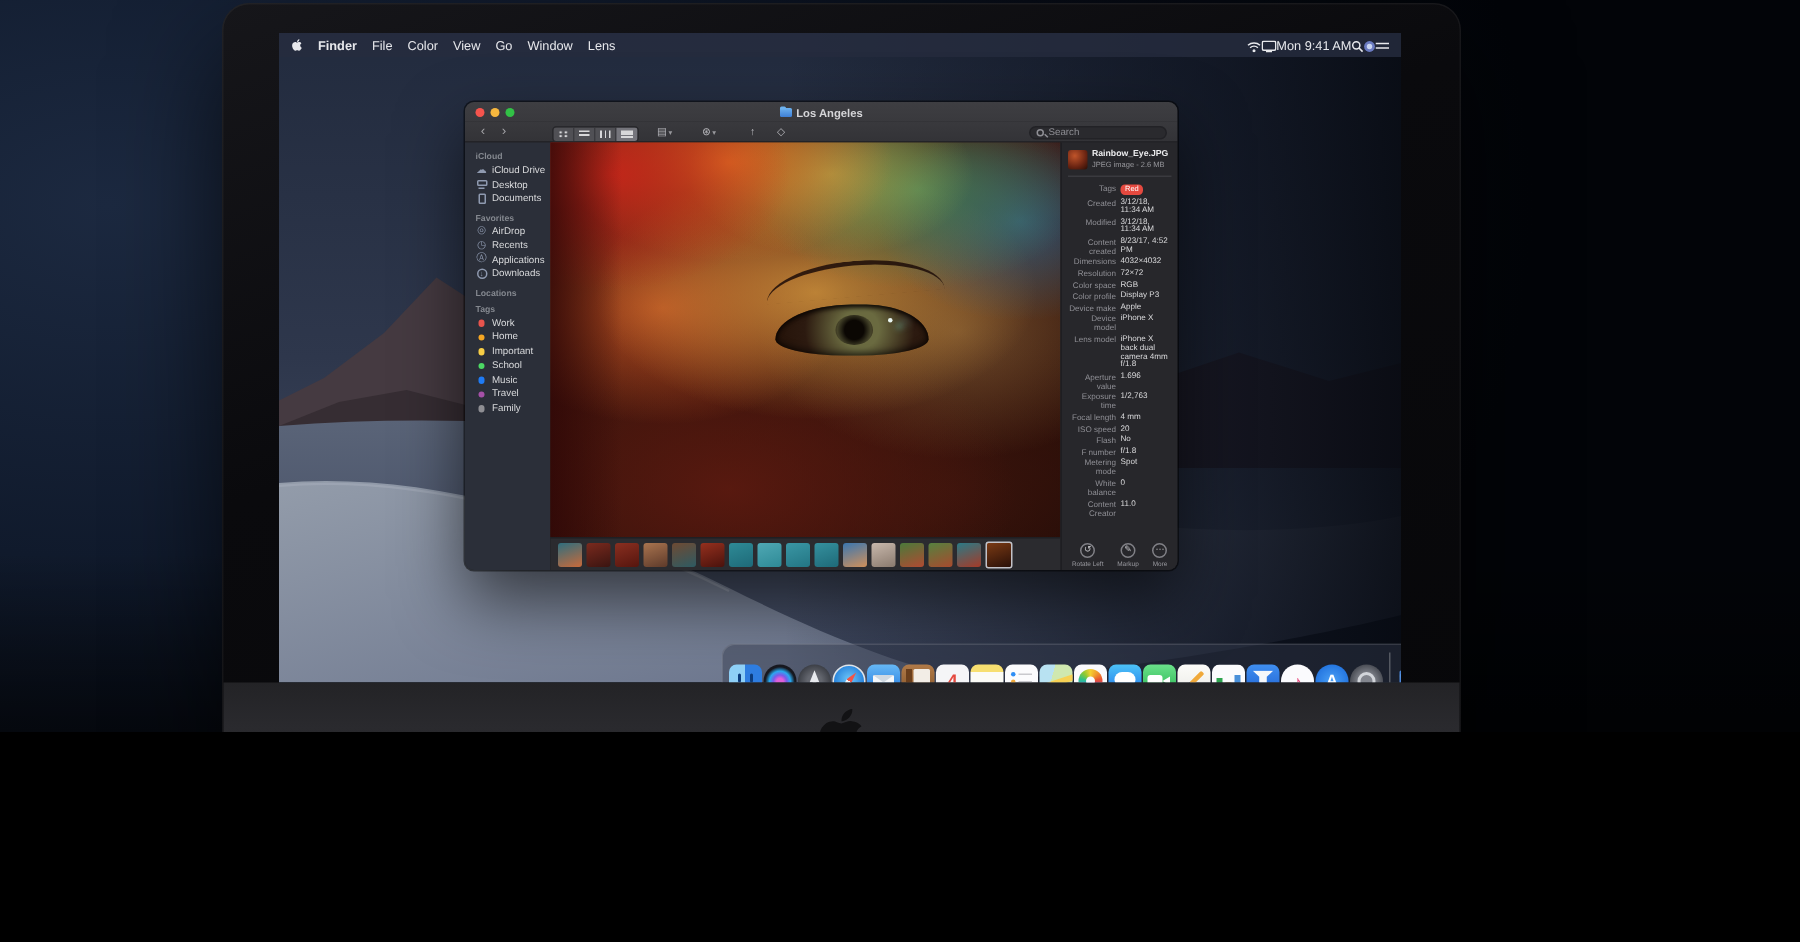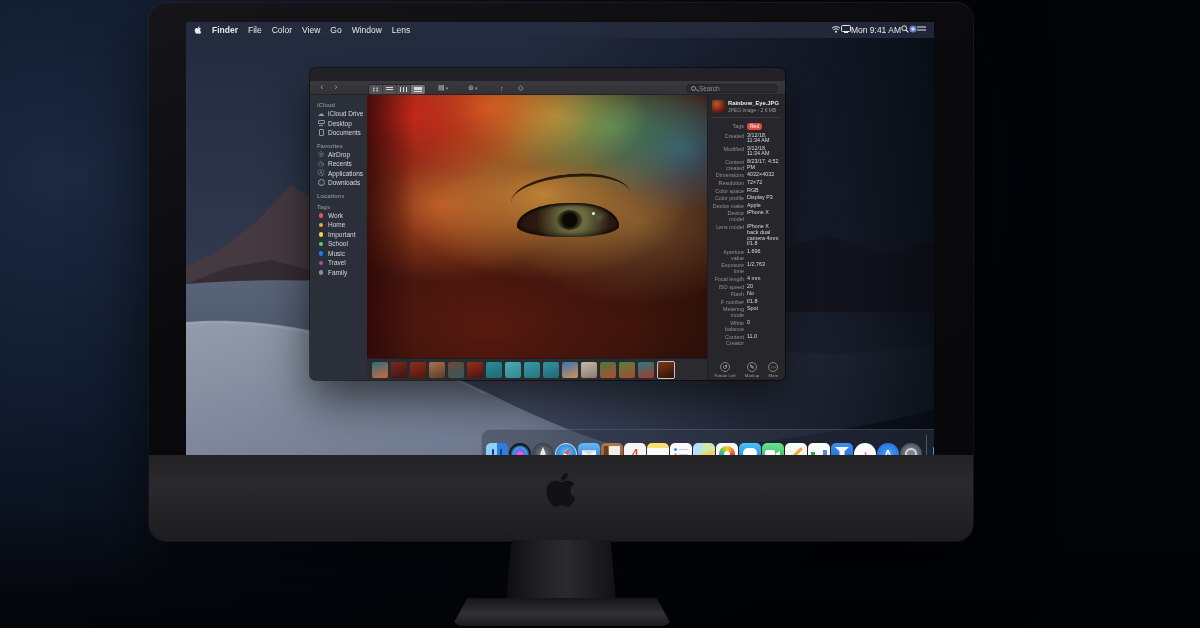--- a/index.html
+++ b/index.html
@@ -1,17 +1,17 @@
 <!DOCTYPE html>
 <html><head>
 <meta charset="utf-8">
 <style>
   html,body{margin:0;padding:0;background:#000;}
   *{box-sizing:border-box;font-family:"Liberation Sans",sans-serif;}
-  .stage{position:relative;width:1200px;height:628px;overflow:hidden;
+  .stage{position:relative;width:1200px;height:488px;overflow:hidden;
     background:radial-gradient(950px 620px at 6% 28%, #1c2940 0%, #101a2c 38%, #070c16 68%, #020408 100%);}
   .floor-shade{position:absolute;left:0;right:0;bottom:0;height:120px;background:linear-gradient(rgba(0,0,0,0),rgba(0,0,0,.55));}
 
   
   .imac{position:absolute;left:148px;top:2px;width:826px;height:540px;border-radius:18px;
     background:linear-gradient(160deg,#16161a,#0a0a0d 40%,#070709);
     box-shadow:0 30px 70px rgba(0,0,0,.65), inset 0 0 0 1px rgba(255,255,255,.05);}
   .chin{position:absolute;left:1px;right:1px;top:453px;height:86px;border-radius:0 0 17px 17px;
     background:linear-gradient(#232326,#2a2a2e 35%,#1d1d20);}
   .chin svg{position:absolute;left:50%;top:16px;transform:translateX(-50%);}
@@ -26,21 +26,21 @@
   
   .screen{position:absolute;left:38px;top:20px;width:748px;height:433px;overflow:hidden;background:#2b3447;}
   .wallpaper{position:absolute;left:0;top:0;}
 
   
   .menubar{position:absolute;left:0;top:0;right:0;height:16px;background:rgba(38,44,62,.82);
     display:flex;align-items:center;padding:0 8px;color:#e7e8ec;font-size:8.5px;}
   .mb-left{display:flex;align-items:center;gap:10px;}
   .mb-item{cursor:default;}
   .mb-item.bold{font-weight:700;}
-  .mb-right{margin-left:auto;display:flex;align-items:flex-start;gap:0;}
+  .mb-right{margin-left:auto;display:flex;align-items:flex-end;gap:0;}
   .mb-ic{display:inline-flex;align-items:center;}
   .mb-clock{font-size:8.5px;}
 
   
   .dock{position:absolute;left:295px;top:407px;width:502px;height:40px;border-radius:9px;
     background:rgba(52,58,76,.45);border:1px solid rgba(255,255,255,.12);
     display:flex;align-items:flex-end;gap:1px;padding:3px 4px;}
   .dock-sep{width:1px;height:28px;background:rgba(255,255,255,.25);margin:0 3px 2px;}
   .di{width:22px;height:22px;border-radius:5px;position:relative;overflow:hidden;flex:none;}
   .round{border-radius:50%;}
@@ -278,20 +278,31 @@
           <span class="mb-ic">
             <svg width="9" height="8" viewBox="0 0 9 8">
                 <rect y="1.5" width="9" height="1" fill="#e7e8ec"></rect>
                 <rect y="4.5" width="9" height="1" fill="#e7e8ec"></rect>
               </svg>
           </span>
         </div>
       </div>
 
       <div class="window">
+        <div class="titlebar">
+          <div class="lights">
+            <span class="light l-close"></span>
+            <span class="light l-min"></span>
+            <span class="light l-zoom"></span>
+          </div>
+          <div class="title">
+            <span class="mini-folder"></span>
+            <span>Los Angeles</span>
+          </div>
+        </div>
         <div class="toolbar">
           <span class="nav-btn" style="left:6px;">‹</span>
           <span class="nav-btn" style="left:20px;">›</span>
           <div class="segs">
             <span class="seg">
                 <i class="g-icons"></i>
               </span>
             <span class="seg">
                 <i class="g-list"></i>
               </span>

